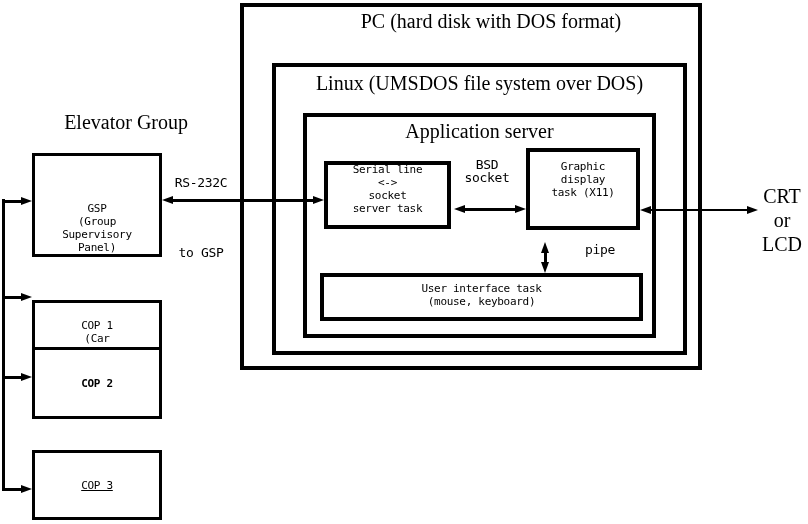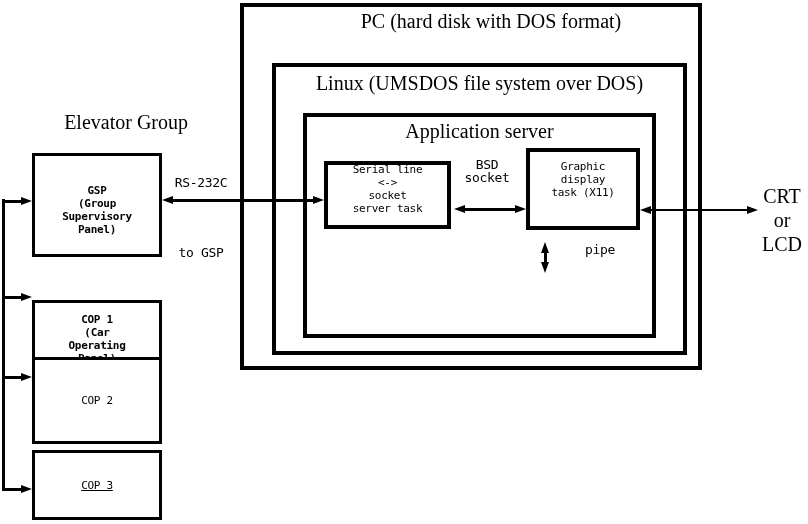--- a/index.html
+++ b/index.html
@@ -6,21 +6,21 @@
   .canvas {
     position:relative; width:808px; height:524px; background:#ffffff;
     font-family:"DejaVu Sans Mono","Liberation Mono",monospace; color:#000;
     overflow:hidden;
   }
   .box {
     position:absolute; background:#ffffff; border:4px solid #000000;
     box-sizing:border-box; display:flex; align-items:center; justify-content:center;
   }
   .box.thin { border-width:3px; }
-  .box.top { align-items:center;font-weight:bold; }
+  .box.top { align-items:flex-end; }
   .mlabel {
     font-size:11px; line-height:13px; text-align:center; white-space:pre-line;
     letter-spacing:-0.3px;
   }
   .serif {
     position:absolute; font-family:"Liberation Serif","DejaVu Serif",serif;
     font-size:20px; line-height:24px; color:#000; text-align:center; white-space:pre-line;
   }
   .floatlabel { position:absolute; font-size:13px; line-height:13px; text-align:center; white-space:pre-line; letter-spacing:-0.3px; }
   .hline, .vline { position:absolute; background:#000000; }
@@ -52,34 +52,38 @@
 socket
 server task</div>
   </div>
 
   <div class="box" style="left:526px; top:148px; width:114px; height:82px; padding-bottom:20px;">
     <div class="mlabel">Graphic
 display
 task (X11)</div>
   </div>
 
+  <div class="box" style="left:320px; top:273px; width:323px; height:48px; padding-bottom:5px;">
+    <div class="mlabel">User interface task
+(mouse, keyboard)</div>
+  </div>
 
   <div class="box thin top" style="left:32px; top:153px; width:130px; height:104px; padding-top:10px;">
     <div class="mlabel">GSP
 (Group
 Supervisory
 Panel)</div>
   </div>
   <div class="box thin top" style="left:32px; top:264px; width:130px; height:74px; padding-top:3px;margin-top:36px;">
     <div class="mlabel">COP 1
 (Car
 Operating
 Panel)</div>
   </div>
-  <div class="box thin" style="left:32px; top:357px; width:130px; height:87px;">
+  <div class="box thin" style="left:32px; top:347px; width:130px; height:72px;font-weight:bold;">
     <div class="mlabel">COP 2</div>
   </div>
   <div class="box thin" style="left:32px; top:450px; width:130px; height:70px;text-decoration:underline;">
     <div class="mlabel">COP 3</div>
   </div>
 
   <div class="vline" style="left:2px; top:199px; width:3px; height:292px;"></div>
 
   <div class="hline" style="left:2px; top:200px; width:21px; height:3px;"></div>
   <div class="ah right" style="left:21px; top:197px;"></div>

